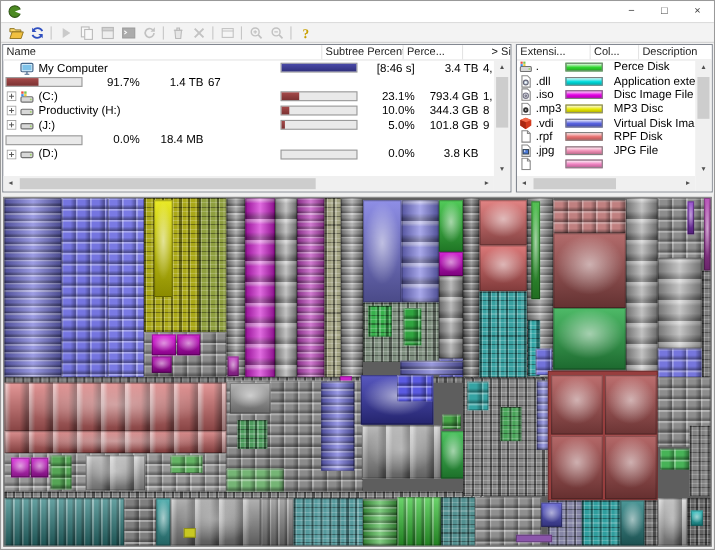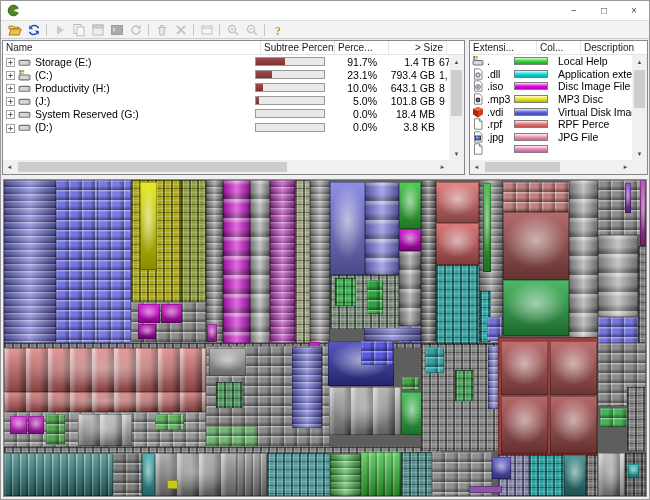--- a/index.html
+++ b/index.html
@@ -181,39 +181,47 @@
         <svg viewBox="0 0 14 14" xmlns="http://www.w3.org/2000/svg">
           <text x="4" y="11.5" font-size="12" font-weight="bold" fill="#c8a002" font-family="Liberation Serif,serif">?</text>
         </svg>
       </button>
     </div>
 
   <div class="panels">
 
     <div class="panel left">
       <div class="phead">
-        <div class="hcell c-name" style="width:258px">Name</div>
+        <div class="hcell c-name" style="width:290px">Name</div>
         <div class="hcell" style="width:74px">Subtree Percent...</div>
         <div class="hcell" style="width:54px">Perce...</div>
         <div class="hcell" style="width:58px;text-align:right">&gt; Size</div>
         <div class="hcell" style="width:12px;border-right:0"></div>
       </div>
       <div class="rows" id="tree-rows">
           <div class="trow">
             <div class="c-name">
-              <span class="plusbox"><svg viewBox="0 0 10 10" xmlns="http://www.w3.org/2000/svg">
-                  <rect x=".5" y=".5" width="9" height="9" fill="#fff" stroke="#9a9a9a"></rect>
-                  <path d="M2.5 5h5M5 2.5v5" stroke="#555"></path>
-                </svg></span>
+              <span class="spacer"></span>
               <span class="ticon"><svg viewBox="0 0 12 12" xmlns="http://www.w3.org/2000/svg">
-                  <rect x="1" y="4" width="10" height="4.5" rx="1" fill="#d8d8d8" stroke="#707070"></rect>
-                  <circle cx="9.2" cy="6.2" r=".8" fill="#9fd468"></circle>
-                </svg></span>
-              <span>Storage (E:)</span>
-            </div>
+                  <rect x="1" y="1.5" width="10" height="7" rx="1" fill="#dff1fb" stroke="#44668a"></rect>
+                  <rect x="2.2" y="2.7" width="7.6" height="4.6" fill="#7ec3ea"></rect>
+                  <path d="M4 10.8h4M6 8.5v2.3" stroke="#44668a"></path>
+                </svg></span>
+              <span>My Computer</span>
+            </div>
+            <div class="c-bar">
+              <div class="bartrack">
+                <div class="barfill root" style="width: 100%;"></div>
+              </div>
+            </div>
+            <div class="c-pct">[8:46 s]</div>
+            <div class="c-size">3.4 TB</div>
+            <div class="c-items">4,</div>
+          </div>
+          <div class="trow">
             <div class="c-bar">
               <div class="bartrack">
                 <div class="barfill" style="width: 42.9%;"></div>
               </div>
             </div>
             <div class="c-pct">91.7%</div>
             <div class="c-size">1.4 TB</div>
             <div class="c-items">67</div>
           </div>
           <div class="trow">
@@ -252,21 +260,21 @@
                   <circle cx="9.2" cy="6.2" r=".8" fill="#9fd468"></circle>
                 </svg></span>
               <span>Productivity (H:)</span>
             </div>
             <div class="c-bar">
               <div class="bartrack">
                 <div class="barfill" style="width: 10%;"></div>
               </div>
             </div>
             <div class="c-pct">10.0%</div>
-            <div class="c-size">643.1 GB</div>
+            <div class="c-size">344.3 GB</div>
             <div class="c-items">8</div>
           </div>
           <div class="trow">
             <div class="c-name">
               <span class="plusbox"><svg viewBox="0 0 10 10" xmlns="http://www.w3.org/2000/svg">
                   <rect x=".5" y=".5" width="9" height="9" fill="#fff" stroke="#9a9a9a"></rect>
                   <path d="M2.5 5h5M5 2.5v5" stroke="#555"></path>
                 </svg></span>
               <span class="ticon"><svg viewBox="0 0 12 12" xmlns="http://www.w3.org/2000/svg">
                   <rect x="1" y="4" width="10" height="4.5" rx="1" fill="#d8d8d8" stroke="#707070"></rect>
@@ -277,31 +285,20 @@
             <div class="c-bar">
               <div class="bartrack">
                 <div class="barfill" style="width: 5%;"></div>
               </div>
             </div>
             <div class="c-pct">5.0%</div>
             <div class="c-size">101.8 GB</div>
             <div class="c-items">9</div>
           </div>
           <div class="trow">
-            <div class="c-name">
-              <span class="plusbox"><svg viewBox="0 0 10 10" xmlns="http://www.w3.org/2000/svg">
-                  <rect x=".5" y=".5" width="9" height="9" fill="#fff" stroke="#9a9a9a"></rect>
-                  <path d="M2.5 5h5M5 2.5v5" stroke="#555"></path>
-                </svg></span>
-              <span class="ticon"><svg viewBox="0 0 12 12" xmlns="http://www.w3.org/2000/svg">
-                  <rect x="1" y="4" width="10" height="4.5" rx="1" fill="#d8d8d8" stroke="#707070"></rect>
-                  <circle cx="9.2" cy="6.2" r=".8" fill="#9fd468"></circle>
-                </svg></span>
-              <span>System Reserved (G:)</span>
-            </div>
             <div class="c-bar">
               <div class="bartrack">
                 <div class="barfill" style="width: 0%;"></div>
               </div>
             </div>
             <div class="c-pct">0.0%</div>
             <div class="c-size">18.4 MB</div>
             <div class="c-items"></div>
           </div>
           <div class="trow">
@@ -358,21 +355,21 @@
                   <rect x="1.2" y="1" width="2" height="2" fill="#e84c3d"></rect>
                   <rect x="3.7" y="1" width="2" height="2" fill="#7cc24c"></rect>
                   <rect x="1.2" y="3.3" width="2" height="1.8" fill="#3c8ce8"></rect>
                   <rect x="3.7" y="3.3" width="2" height="1.8" fill="#e8c83c"></rect>
                 </svg></span>
               <span>.</span>
             </div>
             <div class="e-col">
               <div class="swatch" style="background-color: rgb(46, 213, 46);"></div>
             </div>
-            <div class="e-desc">Local Help</div>
+            <div class="e-desc">Perce Disk</div>
           </div>
           <div class="erow">
             <div class="e-ext">
               <span class="eicon"><svg viewBox="0 0 12 12" xmlns="http://www.w3.org/2000/svg">
                   <path d="M2.5 .8h5L10 3.3V11.2H2.5z" fill="#fff" stroke="#888"></path>
                   <circle cx="6" cy="7" r="2.2" fill="#b8c8d8" stroke="#667"></circle>
                   <circle cx="6" cy="7" r=".8" fill="#fff"></circle>
                 </svg></span>
               <span>.dll</span>
             </div>
@@ -427,21 +424,21 @@
             <div class="e-ext">
               <span class="eicon"><svg viewBox="0 0 12 12" xmlns="http://www.w3.org/2000/svg">
                   <path d="M2.5 .8h5L10 3.3V11.2H2.5z" fill="#fff" stroke="#888"></path>
                   <path d="M7.5 .8v2.5H10" fill="none" stroke="#888"></path>
                 </svg></span>
               <span>.rpf</span>
             </div>
             <div class="e-col">
               <div class="swatch" style="background-color: rgb(232, 112, 112);"></div>
             </div>
-            <div class="e-desc">RPF Perce</div>
+            <div class="e-desc">RPF Disk</div>
           </div>
           <div class="erow">
             <div class="e-ext">
               <span class="eicon"><svg viewBox="0 0 12 12" xmlns="http://www.w3.org/2000/svg">
                   <path d="M2.5 .8h5L10 3.3V11.2H2.5z" fill="#fff" stroke="#888"></path>
                   <rect x="3.5" y="5" width="5" height="4" fill="#4a78d8" stroke="#345"></rect>
                   <circle cx="5" cy="6.3" r=".7" fill="#fff"></circle>
                 </svg></span>
               <span>.jpg</span>
             </div>

